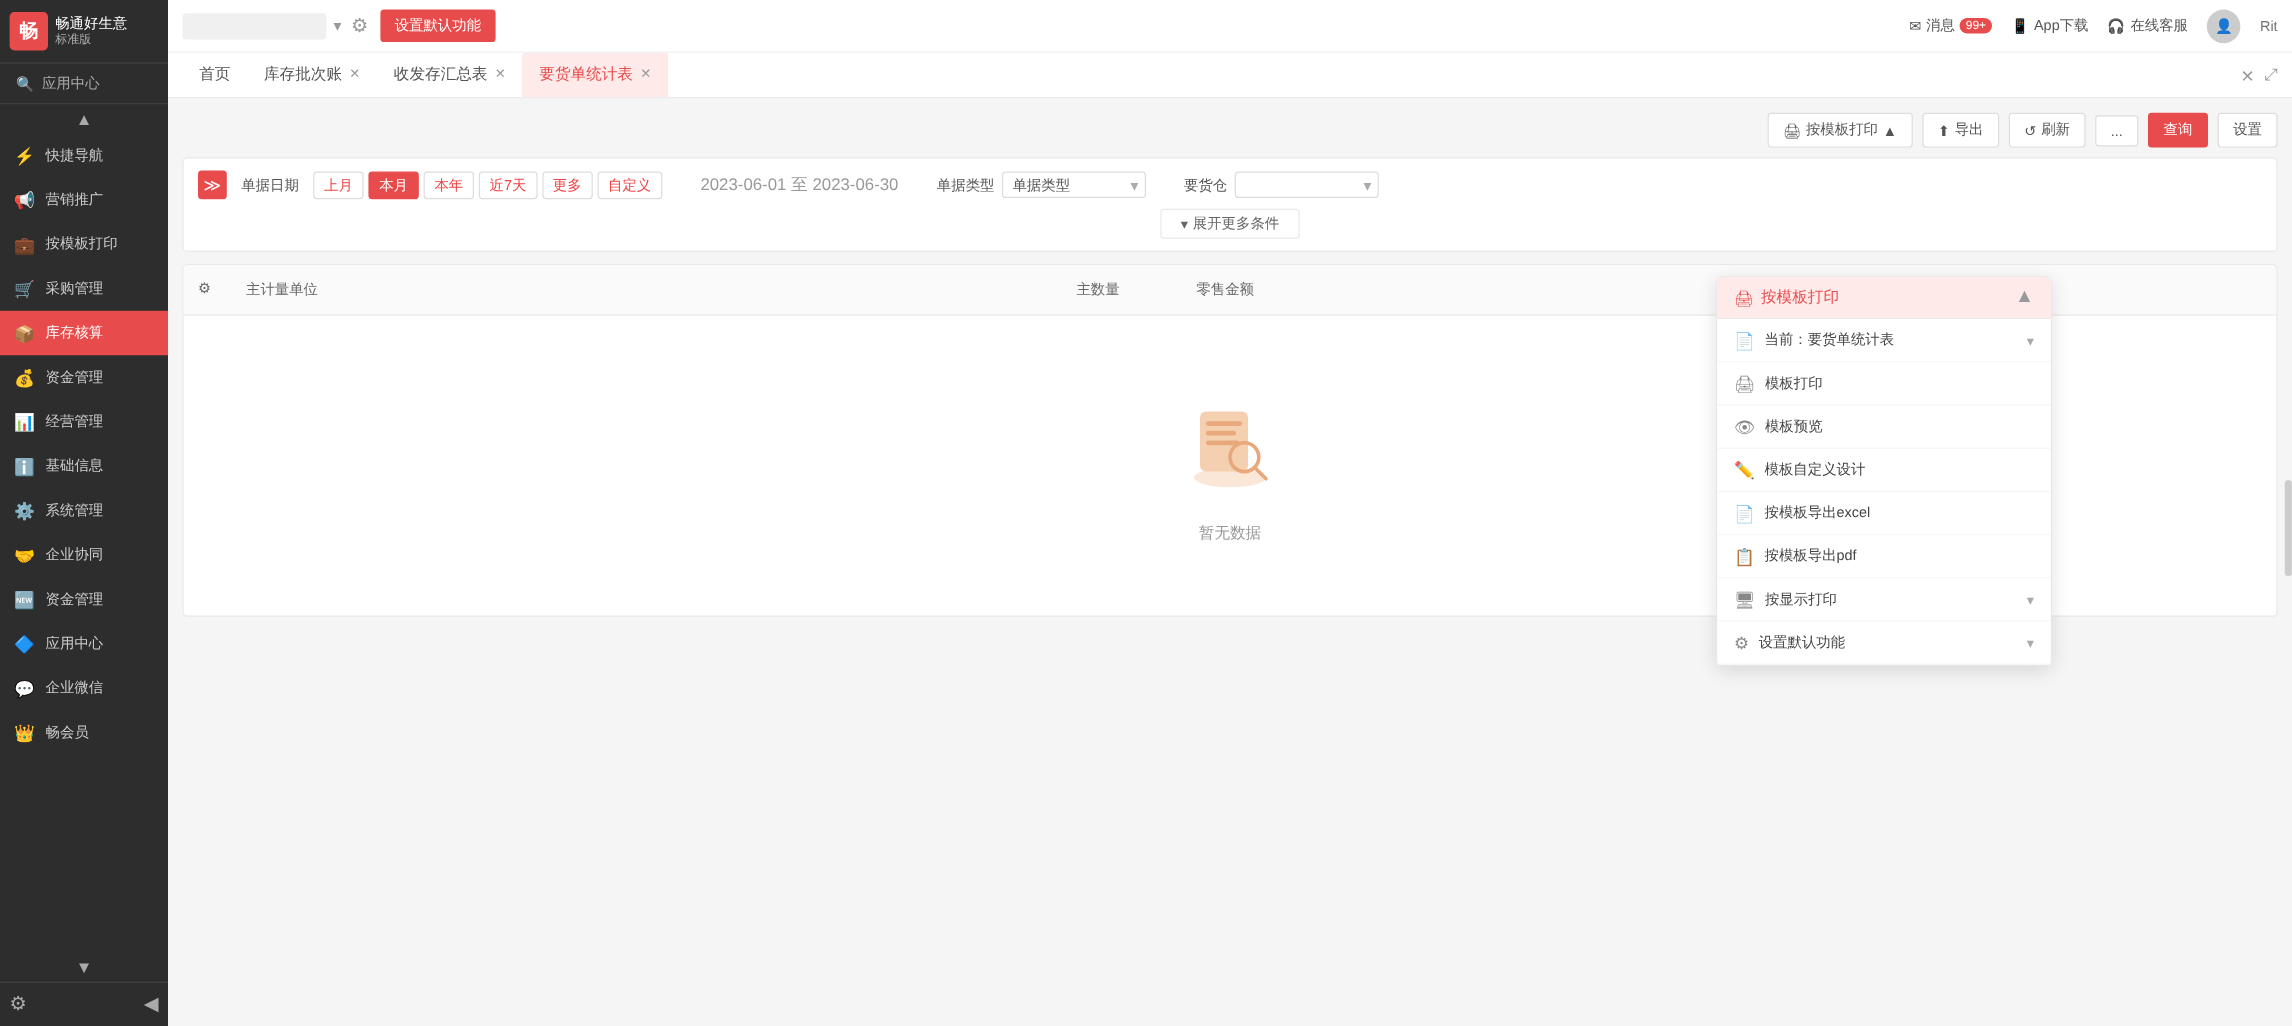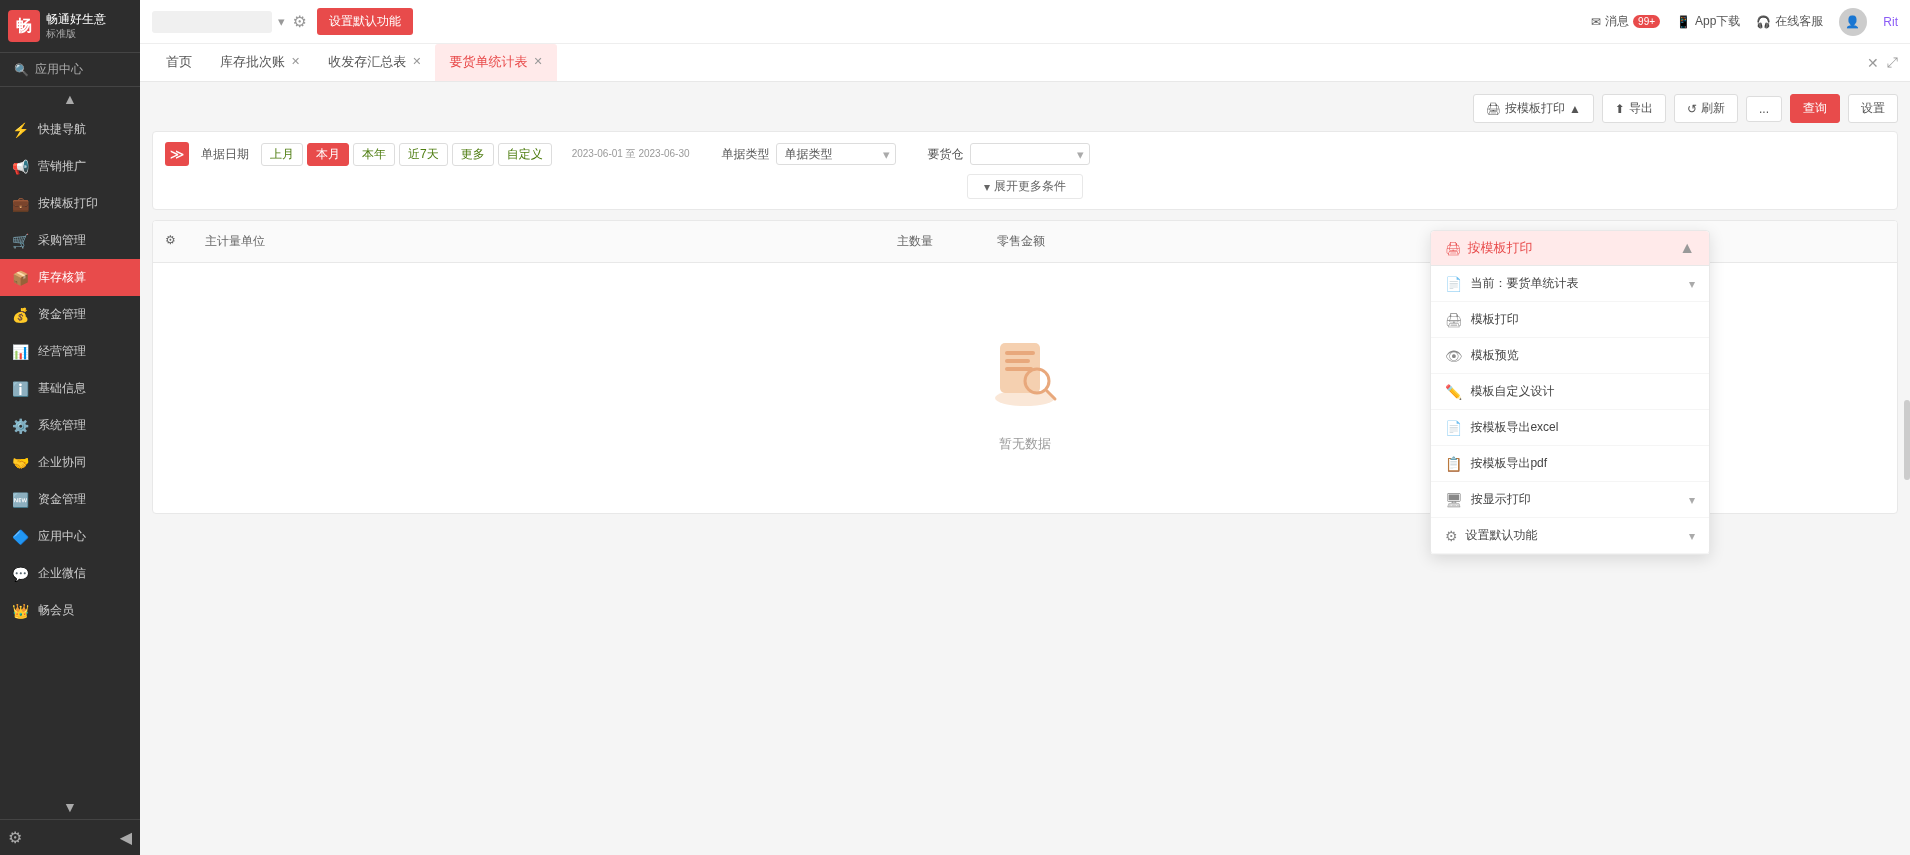--- a/index.html
+++ b/index.html
@@ -103,21 +103,21 @@
     }
     .badge {
       background: #e84b4b; color: #fff;
       border-radius: 10px; padding: 1px 5px; font-size: 10px;
     }
     .topbar-avatar {
       width: 28px; height: 28px; border-radius: 50%;
       background: #ccc; display: flex; align-items: center; justify-content: center;
       font-size: 12px; color: #666; cursor: pointer;
     }
-    .topbar-username { color: #8b5cf6; font-size: 12px; cursor: pointer; }
+    .topbar-username { color: #737373; font-size: 12px; cursor: pointer; }
 
     
     .tabs-bar {
       background: #fff;
       border-bottom: 1px solid #e8e8e8;
       display: flex; align-items: center;
       padding: 0 12px;
       flex-shrink: 0;
       height: 38px;
     }
@@ -168,26 +168,26 @@
     }
     .filter-toggle-btn {
       background: #e84b4b; color: #fff;
       border: none; width: 24px; height: 24px;
       border-radius: 3px; cursor: pointer; font-size: 14px;
     }
     .filter-label { color: #555; font-size: 12px; }
     .date-btns { display: flex; gap: 4px; }
     .date-btn {
       padding: 2px 8px; border: 1px solid #ddd;
-      background: #fff; border-radius: 3px; font-size: 12px; cursor: pointer; color: #4d7c0f;
+      background: #fff; border-radius: 3px; font-size: 12px; cursor: pointer; color: #ef4444;
     }
     .date-btn.active {
       background: #e84b4b; color: #fff; border-color: #e84b4b;
     }
-    .date-range { font-size: 10px; color: #999; margin-left: 8px; }
+    .date-range { font-size: 14px; color: #999; margin-left: 20px; }
     .filter-select-wrap {
       display: flex; align-items: center; gap: 6px; margin-left: 20px;
     }
     .filter-select {
       border: 1px solid #ddd; border-radius: 3px;
       padding: 3px 24px 3px 8px; font-size: 12px; color: #555;
       background: #fff; cursor: pointer; min-width: 120px;
       appearance: none; position: relative;
     }
     .select-wrap { position: relative; display: inline-flex; align-items: center; }

